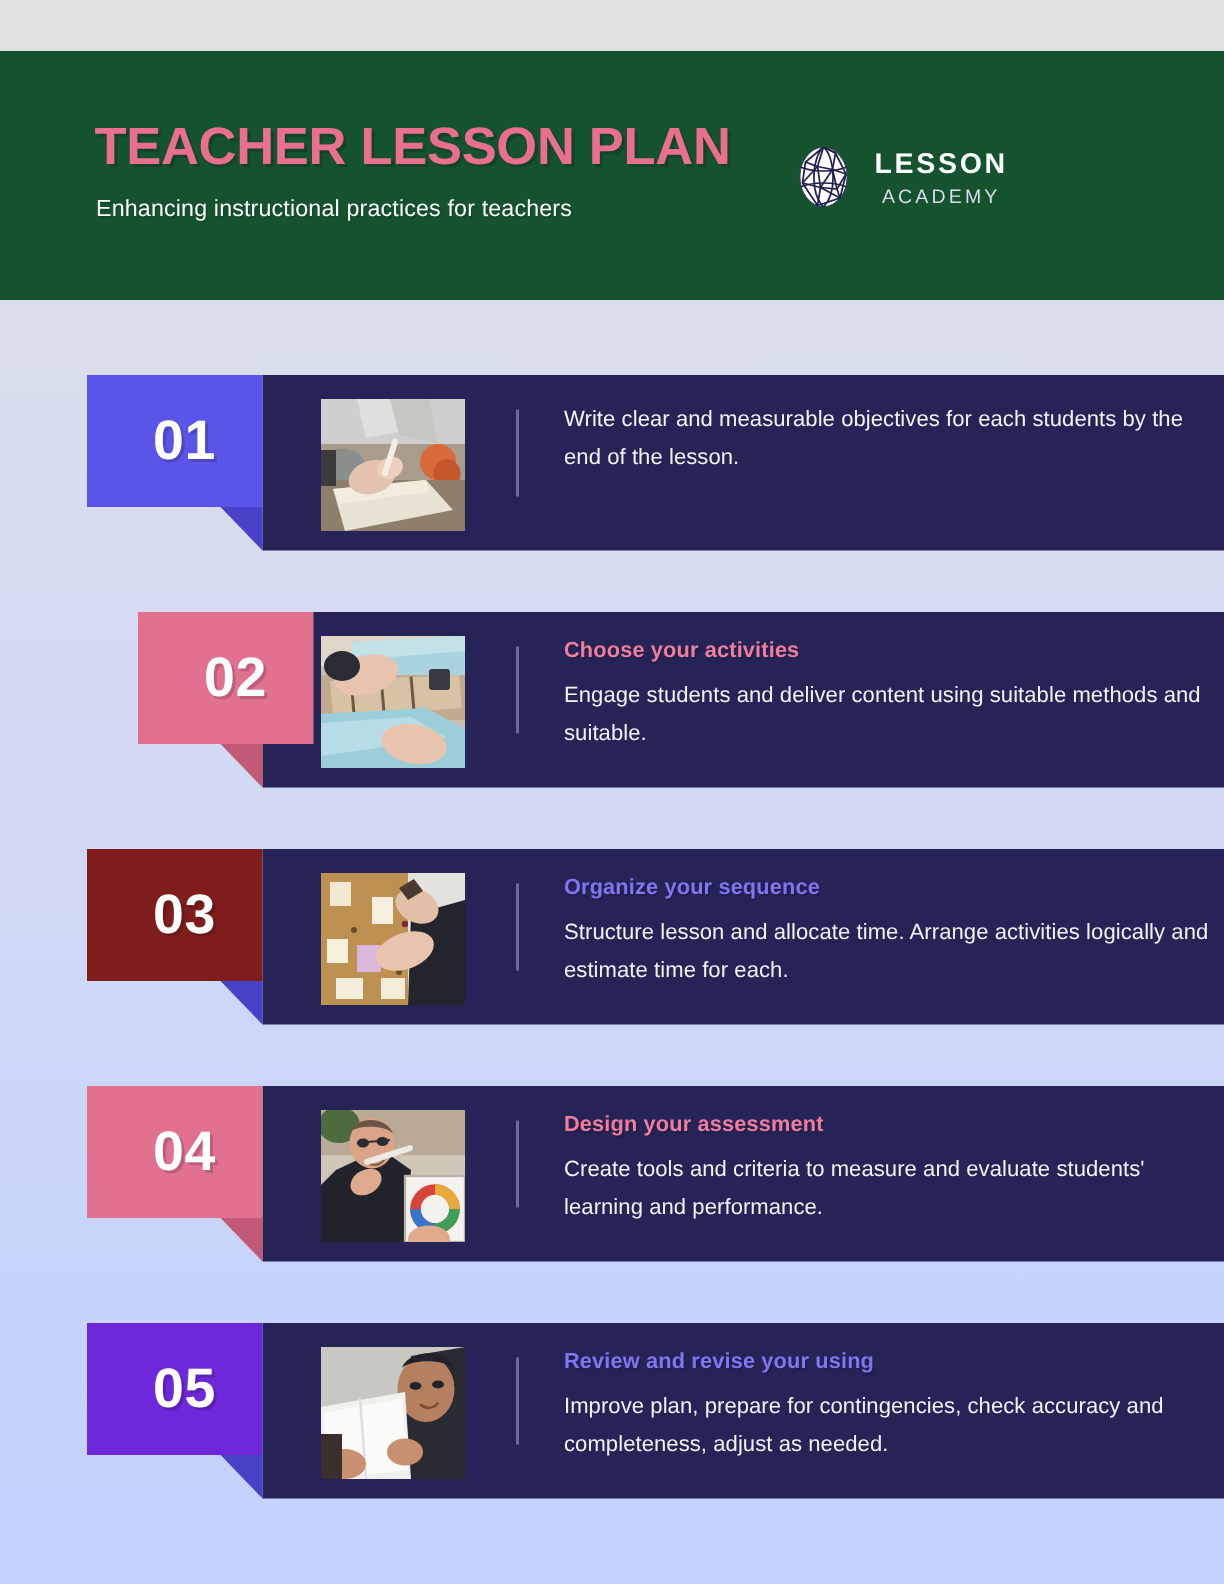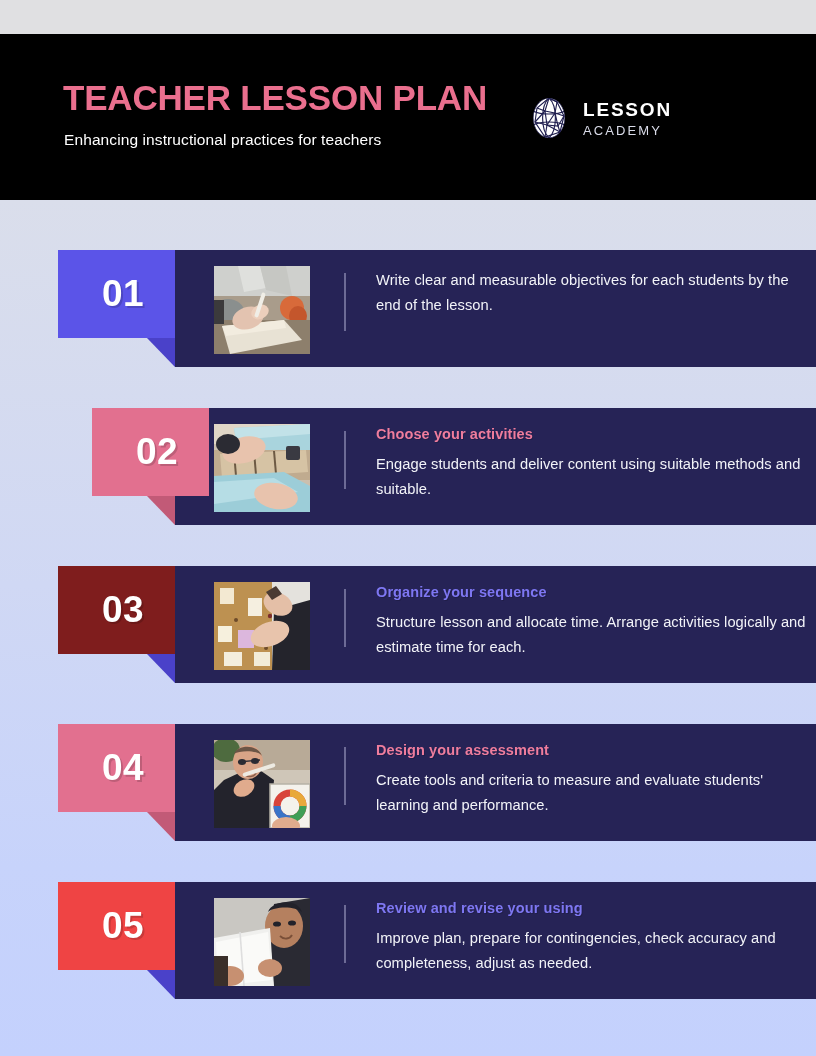--- a/index.html
+++ b/index.html
@@ -13,22 +13,23 @@
 
   
   .top-strip{
     position:absolute; left:0; top:0; width:816px; height:34px;
     background:#e0e0e2;
   }
 
   
   .header{
     position:absolute; left:0; top:34px; width:816px; height:212px;
-    background:#000000;
+    background:#14532d;
     overflow:hidden;
+    text-align:center;
   }
   .header-inner{
     position:absolute; left:63px; top:0; width:700px; height:166px;
   }
   .title{
     position:absolute; left:0; top:44px;
     font-size:35px; font-weight:bold; letter-spacing:-0.2px;
     color:#ea6f8e;
     text-shadow:2px 2px 0 rgba(0,0,0,0.18);
     white-space:nowrap;
@@ -298,21 +299,21 @@
     <div class="divider"></div>
     <div class="step-text">
       <div class="step-heading">Design your assessment</div>
       <div class="step-body">Create tools and criteria to measure and evaluate students' learning and performance.</div>
     </div>
   </div>
 
   <div class="step purple" style="top:882px;">
     <div class="step-panel"></div>
     <div class="num-tail"></div>
-    <div class="num-block" style="background:#ef4444;">
+    <div class="num-block" style="background:#6d28d9;">
       <span class="num-text">05</span>
     </div>
     <div class="thumb">
       <svg viewBox="0 0 96 88" xmlns="http://www.w3.org/2000/svg">
         <rect width="96" height="88" fill="#d2d0cb"></rect>
         <rect x="0" y="0" width="96" height="88" fill="#c9c7c2"></rect>
         <path d="M60 6 L96 0 L96 88 L52 88 Z" fill="#2a2a33"></path>
         <ellipse cx="70" cy="28" rx="19" ry="22" fill="#b5805f"></ellipse>
         <path d="M54 14 C58 2 84 0 88 14 C82 8 60 8 54 14 Z" fill="#22222a"></path>
         <ellipse cx="63" cy="26" rx="4" ry="2.6" fill="#22222a"></ellipse>

